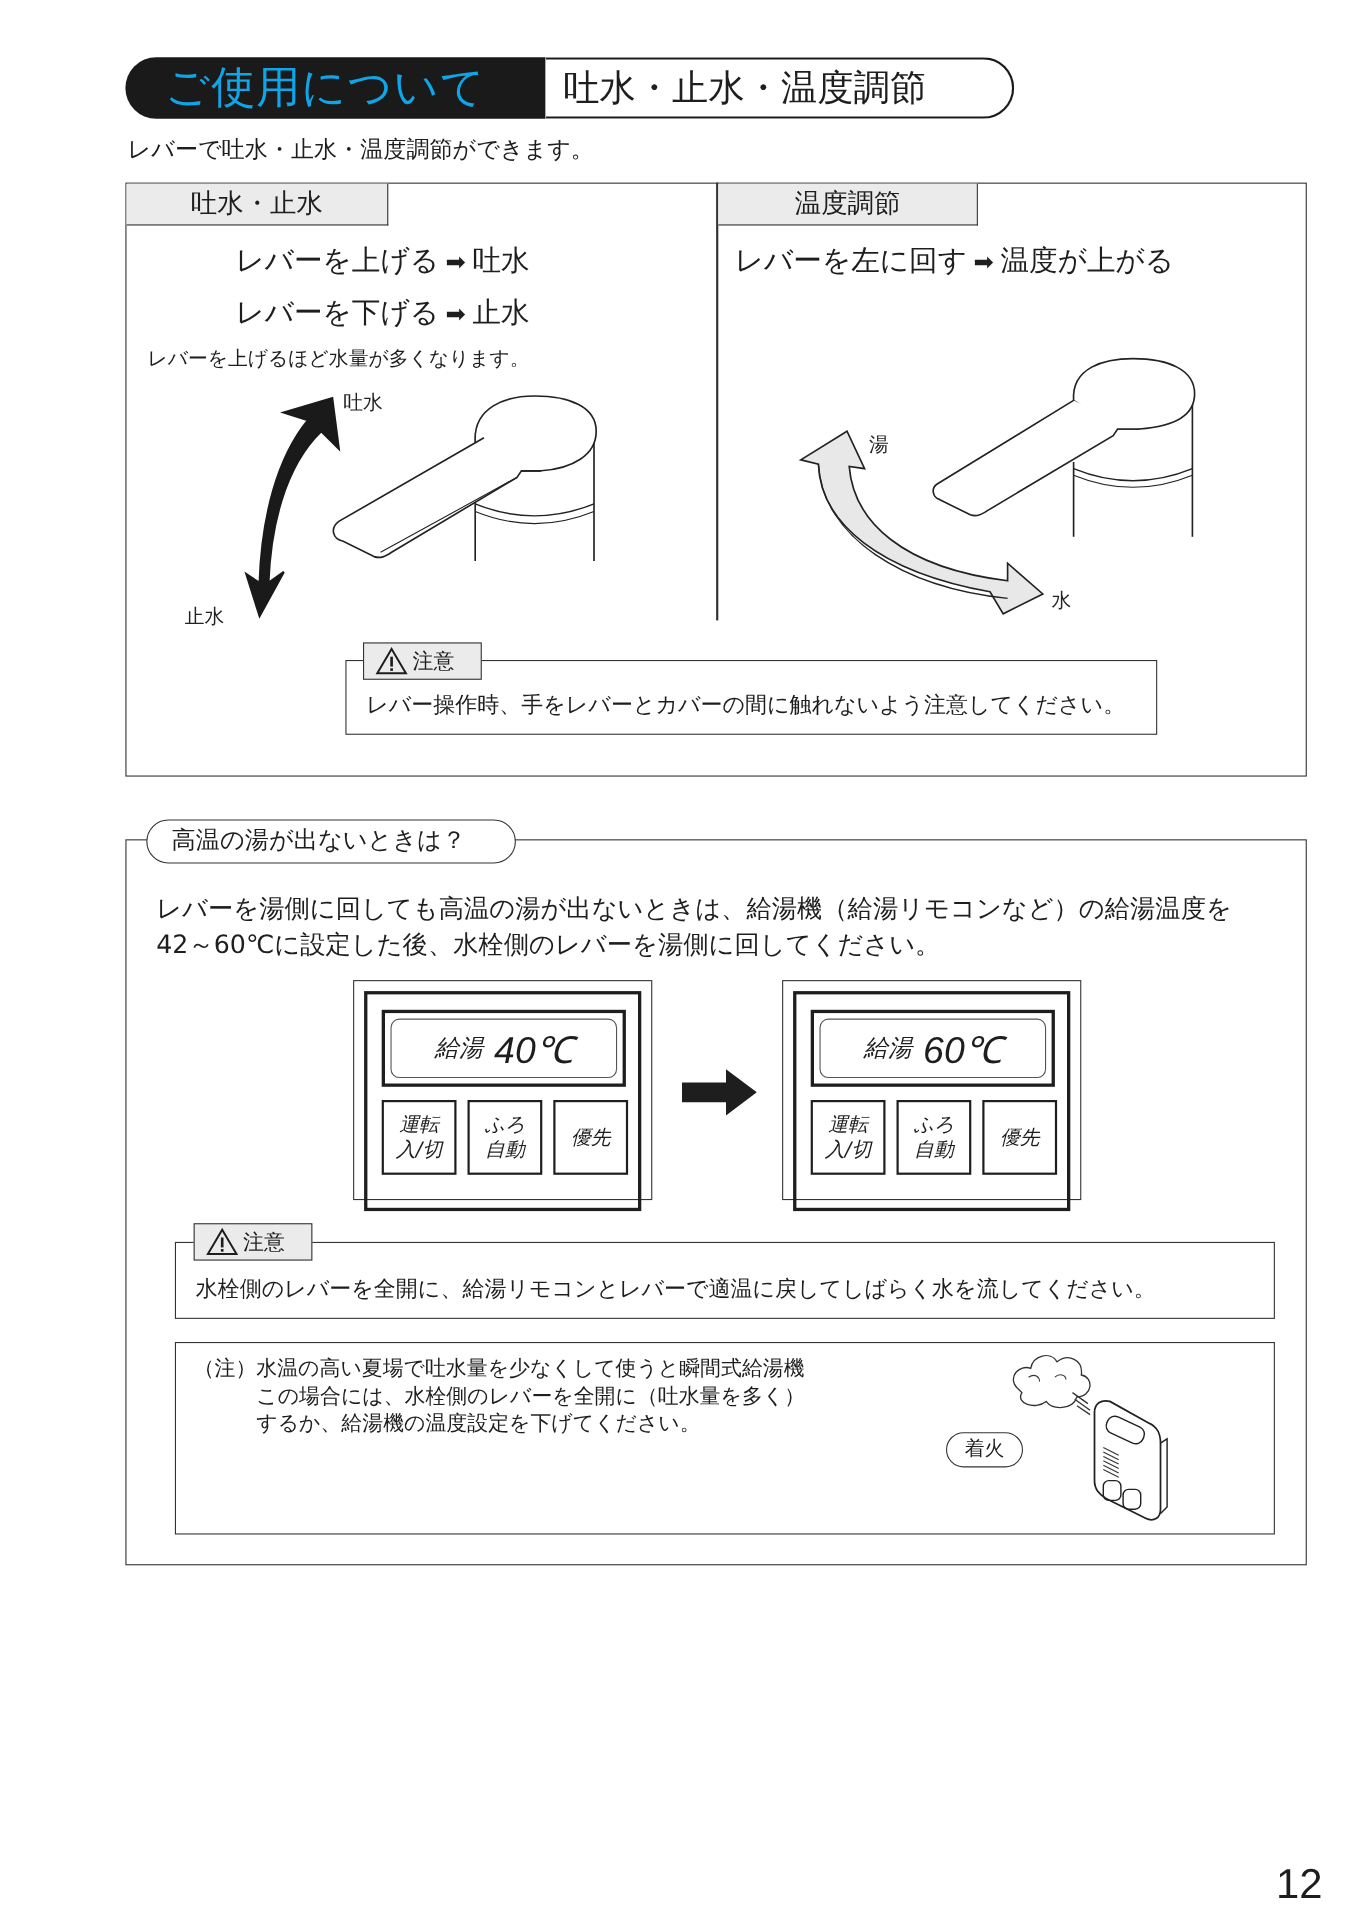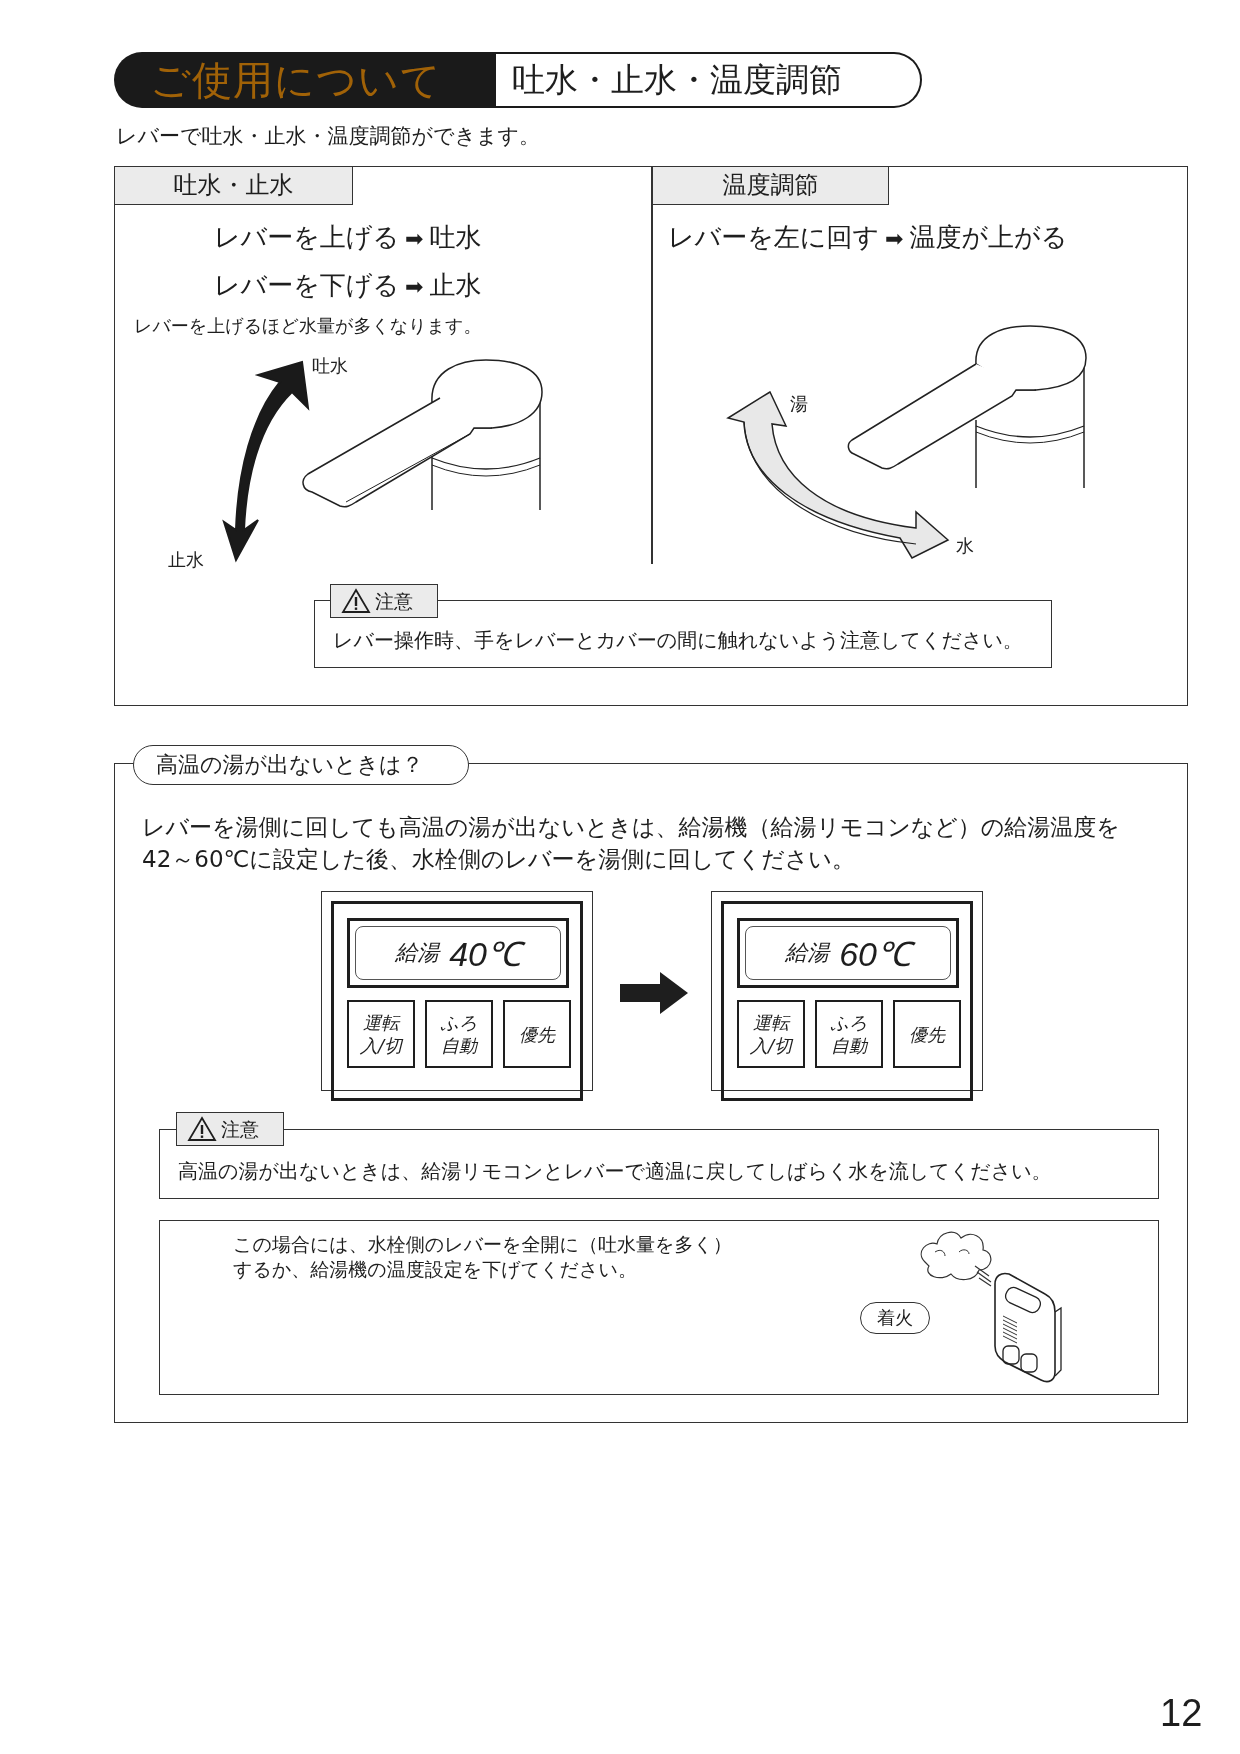--- a/index.html
+++ b/index.html
@@ -2,21 +2,21 @@
 <html><head>
 <meta charset="utf-8">
 <style>
   * { box-sizing: border-box; margin: 0; padding: 0; }
   html, body { width: 1240px; height: 1754px; background: #ffffff; }
   body { position: relative; font-family: "DejaVu Sans", "Liberation Sans", sans-serif; color: #1e1e1e; overflow: hidden; }
   .abs { position: absolute; }
 
   
   .title-wrap { left: 114px; top: 52px; width: 808px; height: 56px; }
-  .title-black { left: 0; top: 0; width: 382px; height: 56px; background: #1a1a1a; border-radius: 28px 0 0 28px; color: #a16207; font-size: 40px; line-height: 56px; padding-left: 36px; letter-spacing: 1px; }
+  .title-black { left: 0; top: 0; width: 382px; height: 56px; background: #1a1a1a; border-radius: 28px 0 0 28px; color: #0ea5e9; font-size: 40px; line-height: 56px; padding-left: 36px; letter-spacing: 1px; }
   .title-white { left: 382px; top: 0; width: 426px; height: 56px; border: 2px solid #1a1a1a; border-left: none; border-radius: 0 28px 28px 0; font-size: 33px; line-height: 52px; padding-left: 16px; background: #fff; }
   .intro { left: 116px; top: 122px; font-size: 21px; }
 
   
   .panel1 { left: 114px; top: 166px; width: 1074px; height: 540px; border: 1.5px solid #333; }
   .divider-v { left: 651px; top: 166px; width: 1.5px; height: 398px; background: #333; }
   .tab-label { height: 38px; background: #ebebeb; border-right: 1.5px solid #333; border-bottom: 1.5px solid #333; font-size: 24px; line-height: 36px; text-align: center; }
   .tab1 { left: 115px; top: 167px; width: 238px; }
   .tab2 { left: 653px; top: 167px; width: 236px; }
   .big-line { font-size: 26px; line-height: 46px; white-space: nowrap; text-align: right; }
@@ -179,33 +179,36 @@
           <div>自動</div>
         </div>
     </div>
     <div class="rbtn" style="left:169px;">
       <div>優先</div>
     </div>
   </div>
 </div>
 
 <div class="abs caution-box" style="left:159px; top:1129px; width:1000px; height:70px;">
-  <div class="caution-text abs" style="left:18px; top:28px;">高温の湯が出ないときは、給湯リモコンとレバーで適温に戻してしばらく水を流してください。</div>
+  <div class="caution-text abs" style="left:18px; top:28px;">水栓側のレバーを全開に、給湯リモコンとレバーで適温に戻してしばらく水を流してください。</div>
 </div>
 <div class="abs caution-tag" style="left:176px; top:1112px; width:108px;">
   <svg width="30" height="26" viewBox="0 0 30 26">
     <path d="M15,2 L28,24 L2,24 Z" fill="none" stroke="#1e1e1e" stroke-width="1.8"></path>
     <rect x="13.8" y="9" width="2.4" height="9" fill="#1e1e1e"></rect>
     <rect x="13.8" y="19.5" width="2.4" height="2.4" fill="#1e1e1e"></rect>
   </svg>
   <span>注意</span>
 </div>
 
 <div class="abs note-box"></div>
 <div class="abs" style="left:176px; top:1232px;">
+  <div class="note-line">
+    <span>（注）</span><span>水温の高い夏場で吐水量を少なくして使うと瞬間式給湯機</span>
+  </div>
   <div class="note-line" style="padding-left:57px;">この場合には、水栓側のレバーを全開に（吐水量を多く）</div>
   <div class="note-line" style="padding-left:57px;">するか、給湯機の温度設定を下げてください。</div>
 </div>
 <div class="abs ignite-pill">着火</div>
 
 <svg class="abs" style="left:905px; top:1222px;" width="230" height="170" viewBox="0 0 230 170">
 
   <path d="M20,40 C10,30 22,18 32,22 C34,10 50,6 56,16 C66,8 80,14 78,28 C90,30 88,48 74,48 C70,60 52,60 46,52 C36,60 18,54 24,44 Z" fill="none" stroke="#333" stroke-width="1.2"></path>
   <path d="M30,30 C36,26 40,30 40,34" fill="none" stroke="#333" stroke-width="1"></path>
   <path d="M54,30 C58,26 64,28 64,32" fill="none" stroke="#333" stroke-width="1"></path>

